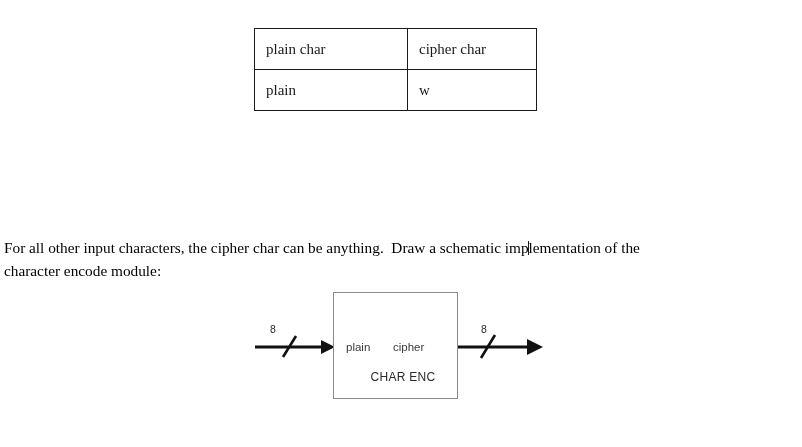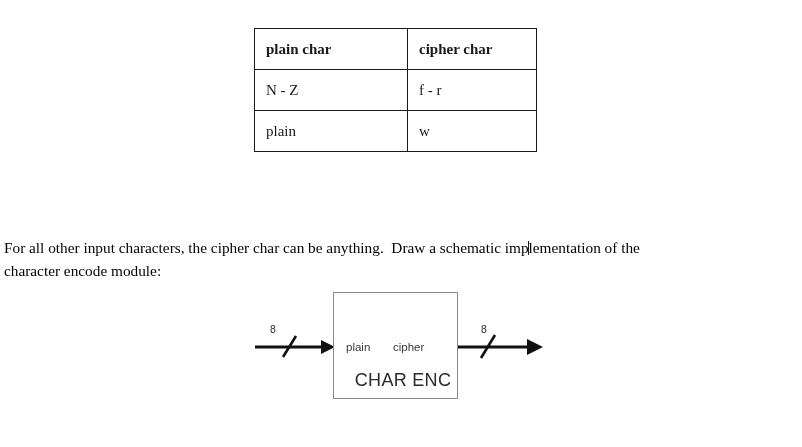--- a/index.html
+++ b/index.html
@@ -32,21 +32,21 @@
     padding: 0 0 0 11px;
     text-align: left;
     vertical-align: middle;
     font-size: 15px;
     font-weight: normal;
     font-family: "Liberation Serif", "DejaVu Serif", serif;
     line-height: 1.1;
     color: #191919;
   }
   .cipher-table th {
-    font-weight: bold;
+    font-weight: normal;
   }
   .col-plain  { width: 141px; }
   .col-cipher { width: 117px; }
 
   
   .prose {
     position: absolute;
     left: 4px;
     top: 221px;
     width: 790px;
@@ -93,21 +93,21 @@
   }
   .port-plain  { left: 338px; top: 70px; padding-left: 8px; }
   .port-cipher { left: 393px; top: 70px; }
   .block-name {
     position: absolute;
     left: 333px;
     top: 99px;
     width: 140px;
     text-align: center;
     font-family: "Liberation Sans", "DejaVu Sans", sans-serif;
-    font-size: 18px;
+    font-size: 12px;
     color: #2a2a2a;
     letter-spacing: 0.3px;
     line-height: 1;
     white-space: nowrap;
   }
   .bus-width {
     position: absolute;
     font-family: "Liberation Sans", "DejaVu Sans", sans-serif;
     font-size: 10.5px;
     color: #2b2b2b;
@@ -123,24 +123,20 @@
 <div id="page">
 
   <table class="cipher-table">
     <thead>
       <tr>
         <th class="col-plain">plain char</th>
         <th class="col-cipher">cipher char</th>
       </tr>
     </thead>
     <tbody>
-      <tr>
-        <td>N - Z</td>
-        <td>f - r</td>
-      </tr>
       <tr>
         <td>plain</td>
         <td>w</td>
       </tr>
     </tbody>
   </table>
 
   <p class="prose"><span>For all other input characters, the cipher char can be anything.  Draw a schematic imp</span><span class="caret"></span><span>lementation of the
 character encode module:</span></p>
 

